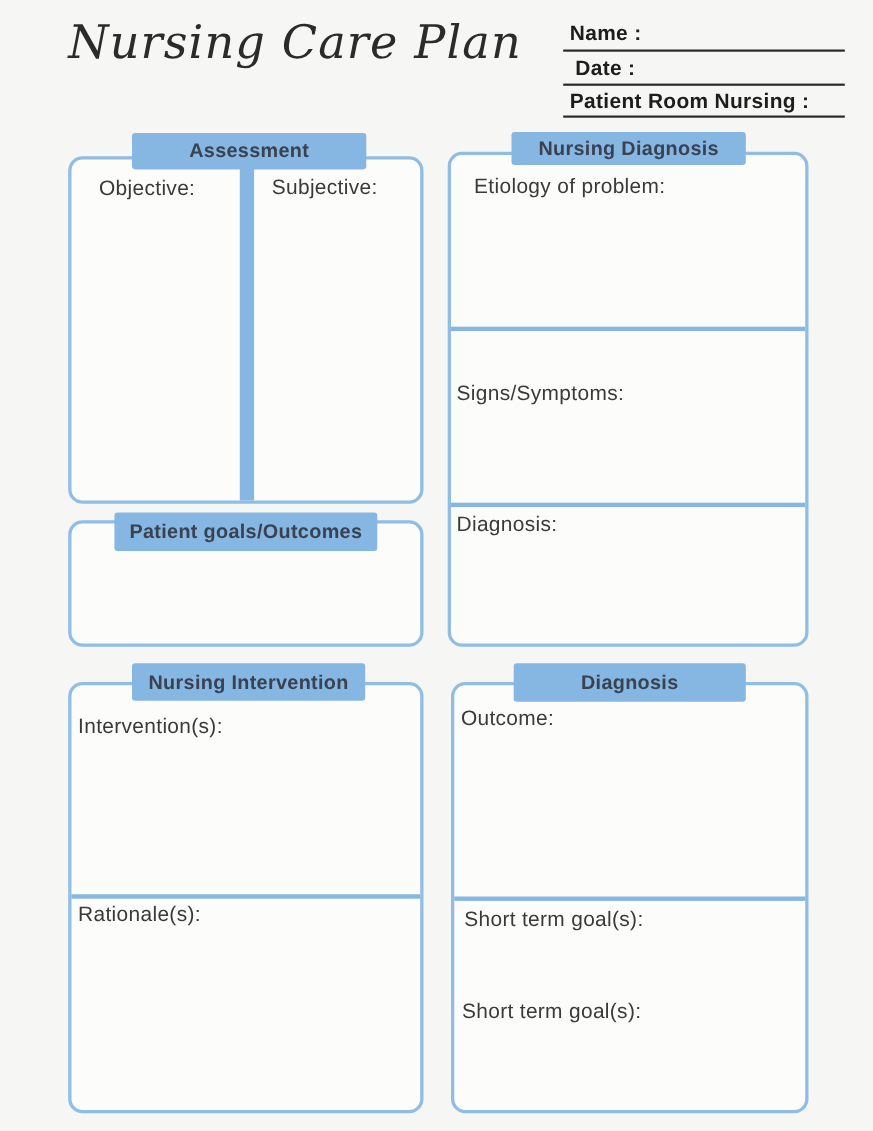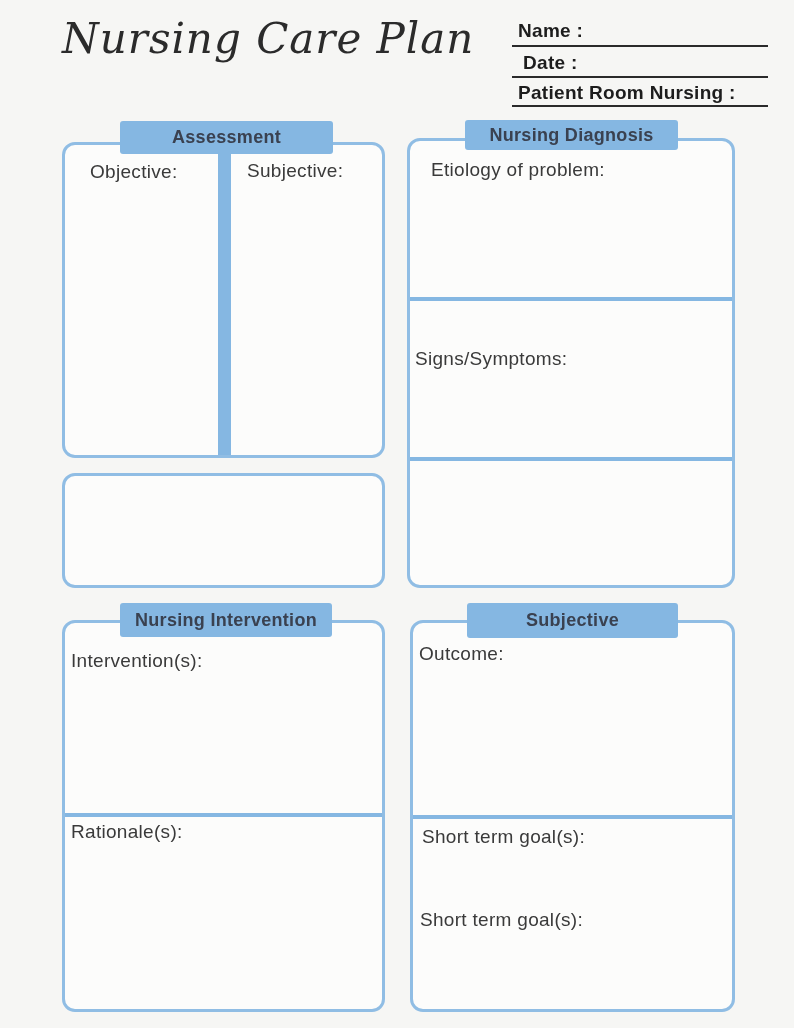--- a/index.html
+++ b/index.html
@@ -115,20 +115,23 @@
   <div class="box box-assessment">
     <div class="region" style="left:0; top:0; width:153px; bottom:0;">
       <span class="field-label" style="left:25px; top:16px;">Objective:</span>
     </div>
     <div class="v-divider"></div>
     <div class="region" style="left:166px; top:0; right:0; bottom:0;">
       <span class="field-label" style="left:16px; top:15px;">Subjective:</span>
     </div>
   </div>
 
+  <div class="pill pill-goals">
+    <span>Patient goals/Outcomes</span>
+  </div>
   <div class="box box-goals">
     <div class="region" style="left:0; top:0; right:0; bottom:0;"></div>
   </div>
 
   <div class="pill pill-intervention">
     <span>Nursing Intervention</span>
   </div>
   <div class="box box-intervention">
     <div class="region" style="left:0; top:0; right:16px; height:190px;">
       <span class="field-label" style="left:6px; top:27px;">Intervention(s):</span>
@@ -144,24 +147,27 @@
   </div>
   <div class="box box-diagnosis">
     <div class="region" style="left:0; top:0; right:0; height:156px;">
       <span class="field-label" style="left:21px; top:18px;">Etiology of problem:</span>
     </div>
     <div class="h-divider" style="top:156px;"></div>
     <div class="region" style="left:0; top:160px; right:0; height:192px;margin-top:39px;">
       <span class="field-label" style="left:5px; top:8px;">Signs/Symptoms:</span>
     </div>
     <div class="h-divider" style="top:316px;"></div>
+    <div class="region" style="left:0; top:320px; right:0; bottom:0;">
+      <span class="field-label" style="left:5px; top:6px;">Diagnosis:</span>
+    </div>
   </div>
 
   <div class="pill pill-evaluation">
-    <span>Subjective</span>
+    <span>Diagnosis</span>
   </div>
   <div class="box box-evaluation">
     <div class="region" style="left:0; top:0; right:0; height:192px;">
       <span class="field-label" style="left:6px; top:20px;">Outcome:</span>
     </div>
     <div class="h-divider" style="top:192px;"></div>
     <div class="region" style="left:0; top:196px; right:0; bottom:0;">
       <span class="field-label" style="left:9px; top:7px;">Short term goal(s):</span>
       <span class="field-label" style="left:7px; top:90px;">Short term goal(s):</span>
     </div>

